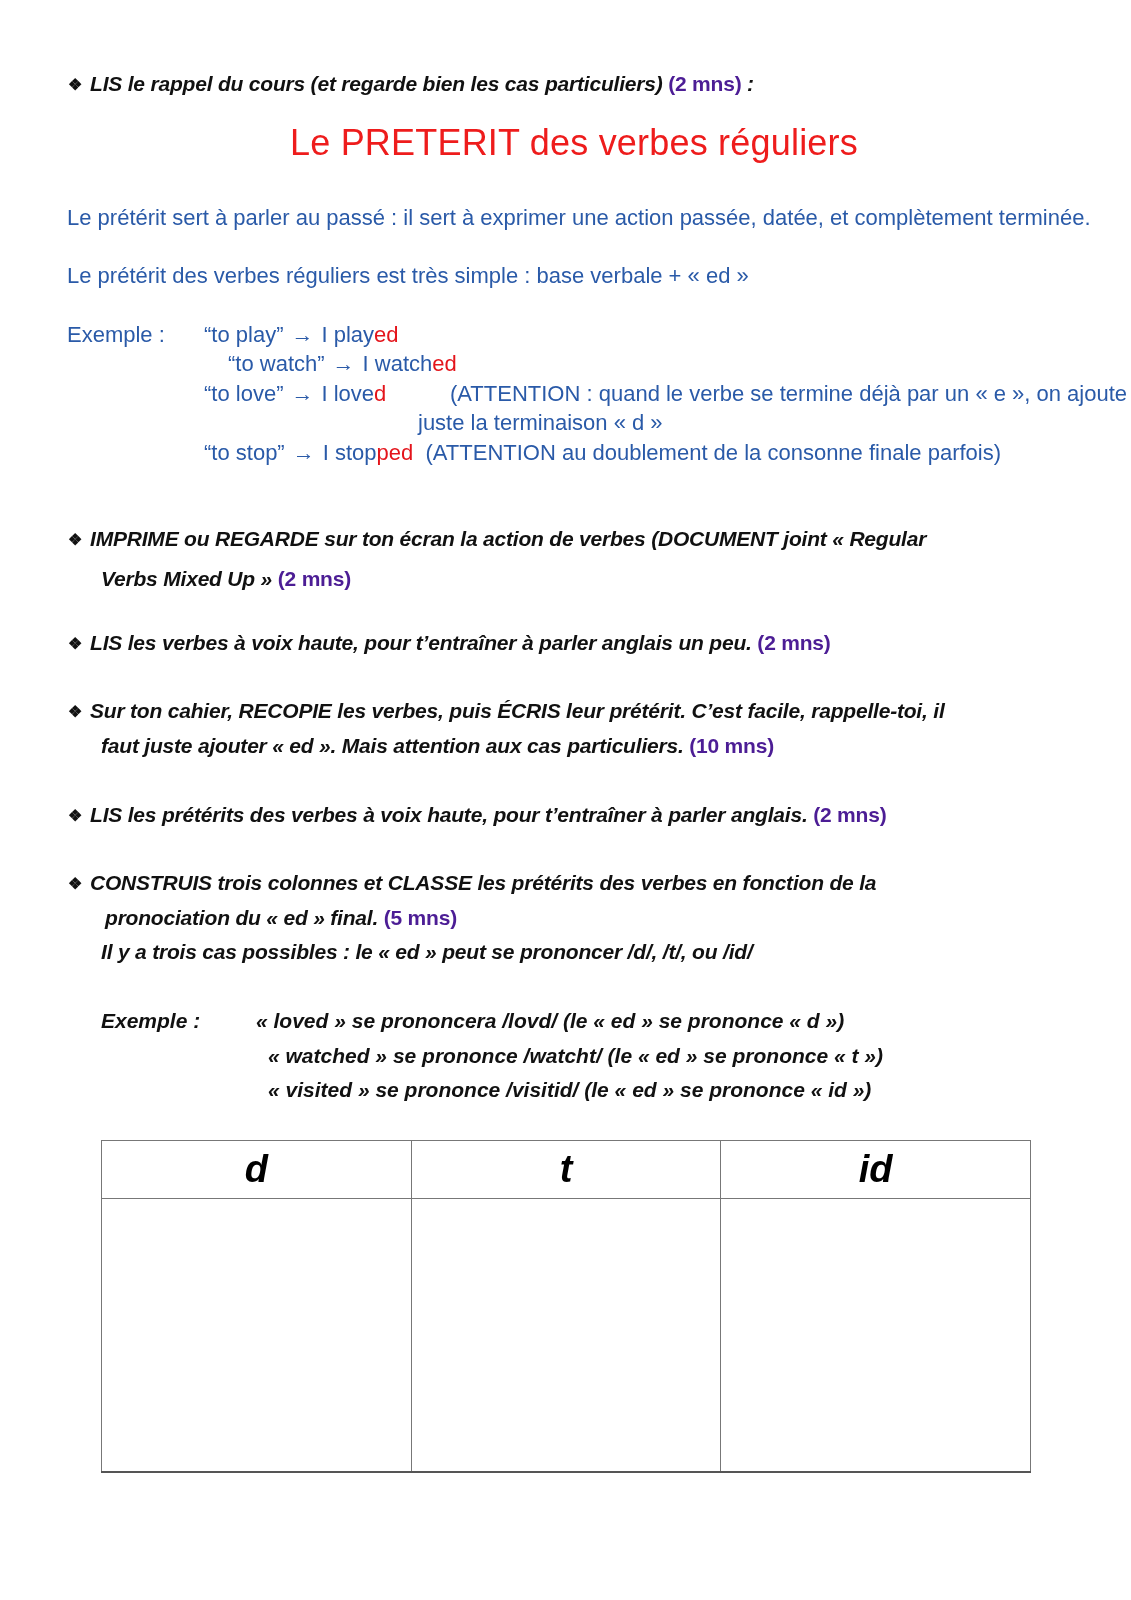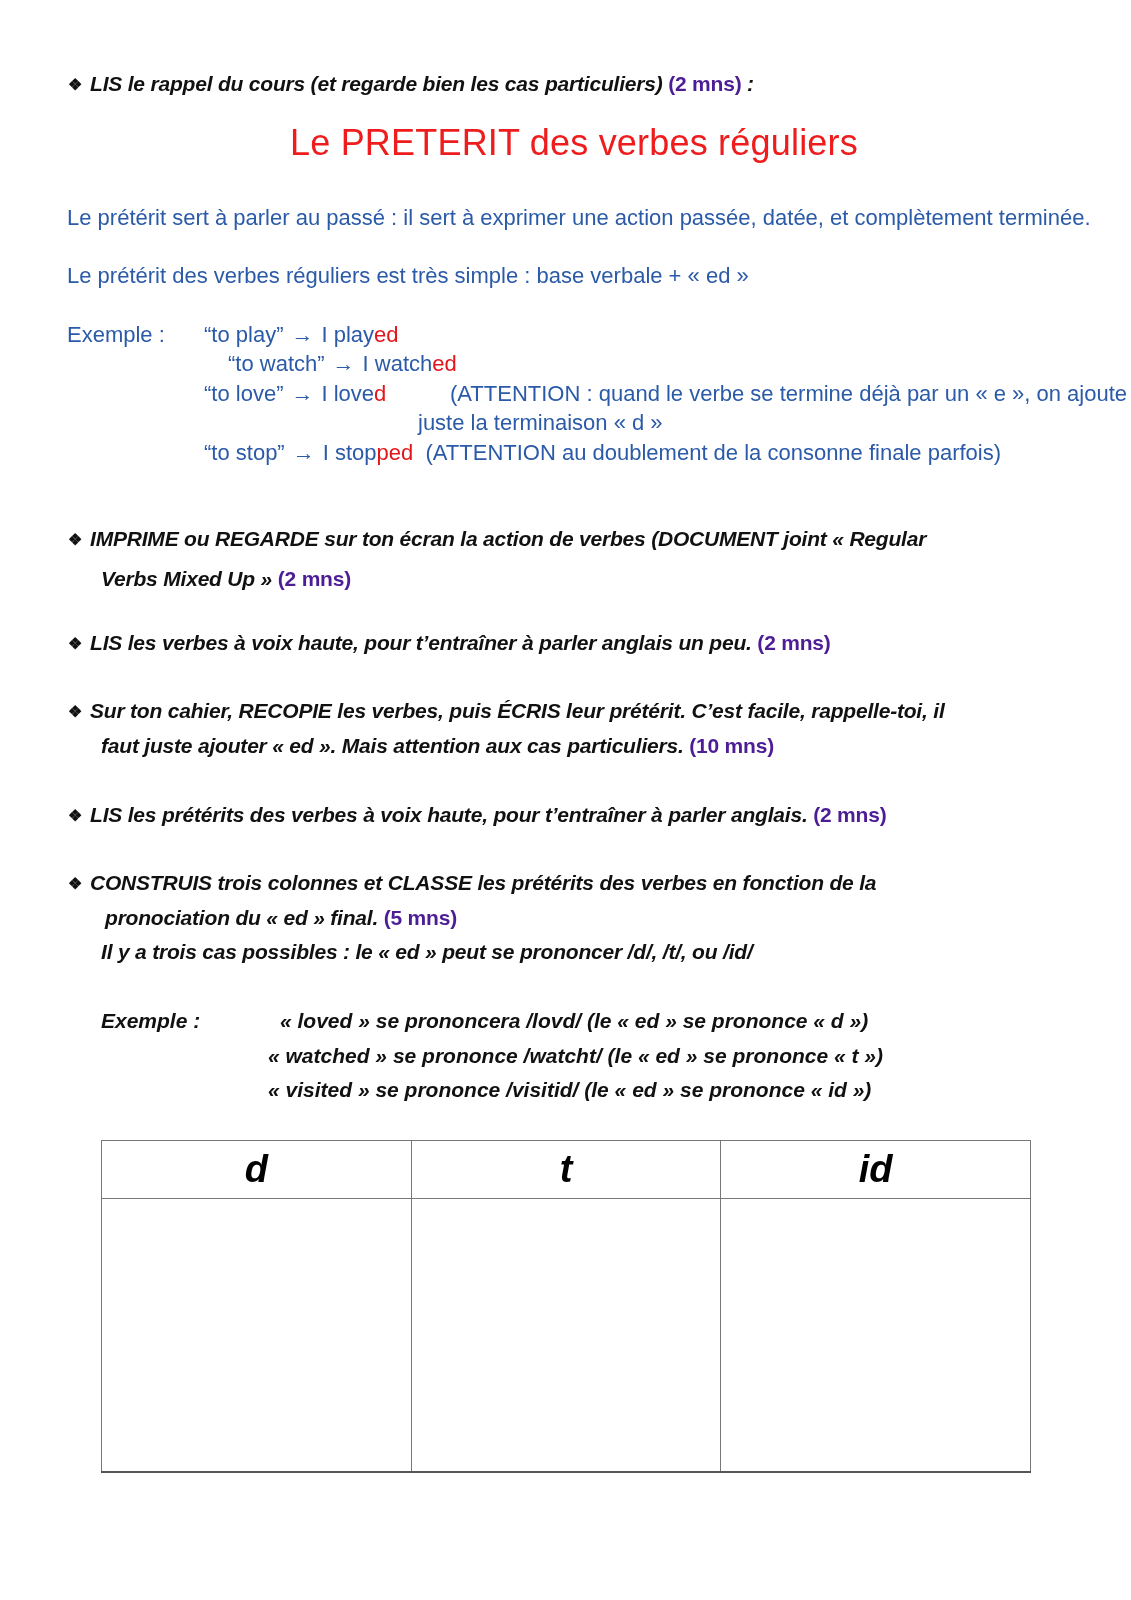--- a/index.html
+++ b/index.html
@@ -72,21 +72,21 @@
 
 <div class="abs instr" style="left:68px;top:871px;">
   <span class="bullet">❖</span><span>CONSTRUIS trois colonnes et CLASSE les prétérits des verbes en fonction de la</span>
 </div>
 <div class="abs instr" style="left:105px;top:906px;">
   <span>pronociation du « ed » final. </span><span class="time">(5 mns)</span>
 </div>
 <div class="abs instr" style="left:101px;top:940px;">Il y a trois cas possibles : le « ed » peut se prononcer /d/, /t/, ou /id/</div>
 
 <div class="abs ex" style="left:101px;top:1009px;">Exemple :</div>
-<div class="abs ex" style="left:280px;top:1009px;">« loved » se prononcera /lovd/ (le « ed » se prononce « d »)</div>
+<div class="abs ex" style="left:256px;top:1009px;">« loved » se prononcera /lovd/ (le « ed » se prononce « d »)</div>
 <div class="abs ex" style="left:268px;top:1044px;">« watched » se prononce /watcht/ (le « ed » se prononce « t »)</div>
 <div class="abs ex" style="left:268px;top:1078px;">« visited » se prononce /visitid/ (le « ed » se prononce « id »)</div>
 
 <table class="grid" style="top:1140px;width:930px;">
   <tbody>
       <tr>
     <th>d</th>
     <th>t</th>
     <th>id</th>
   </tr>

